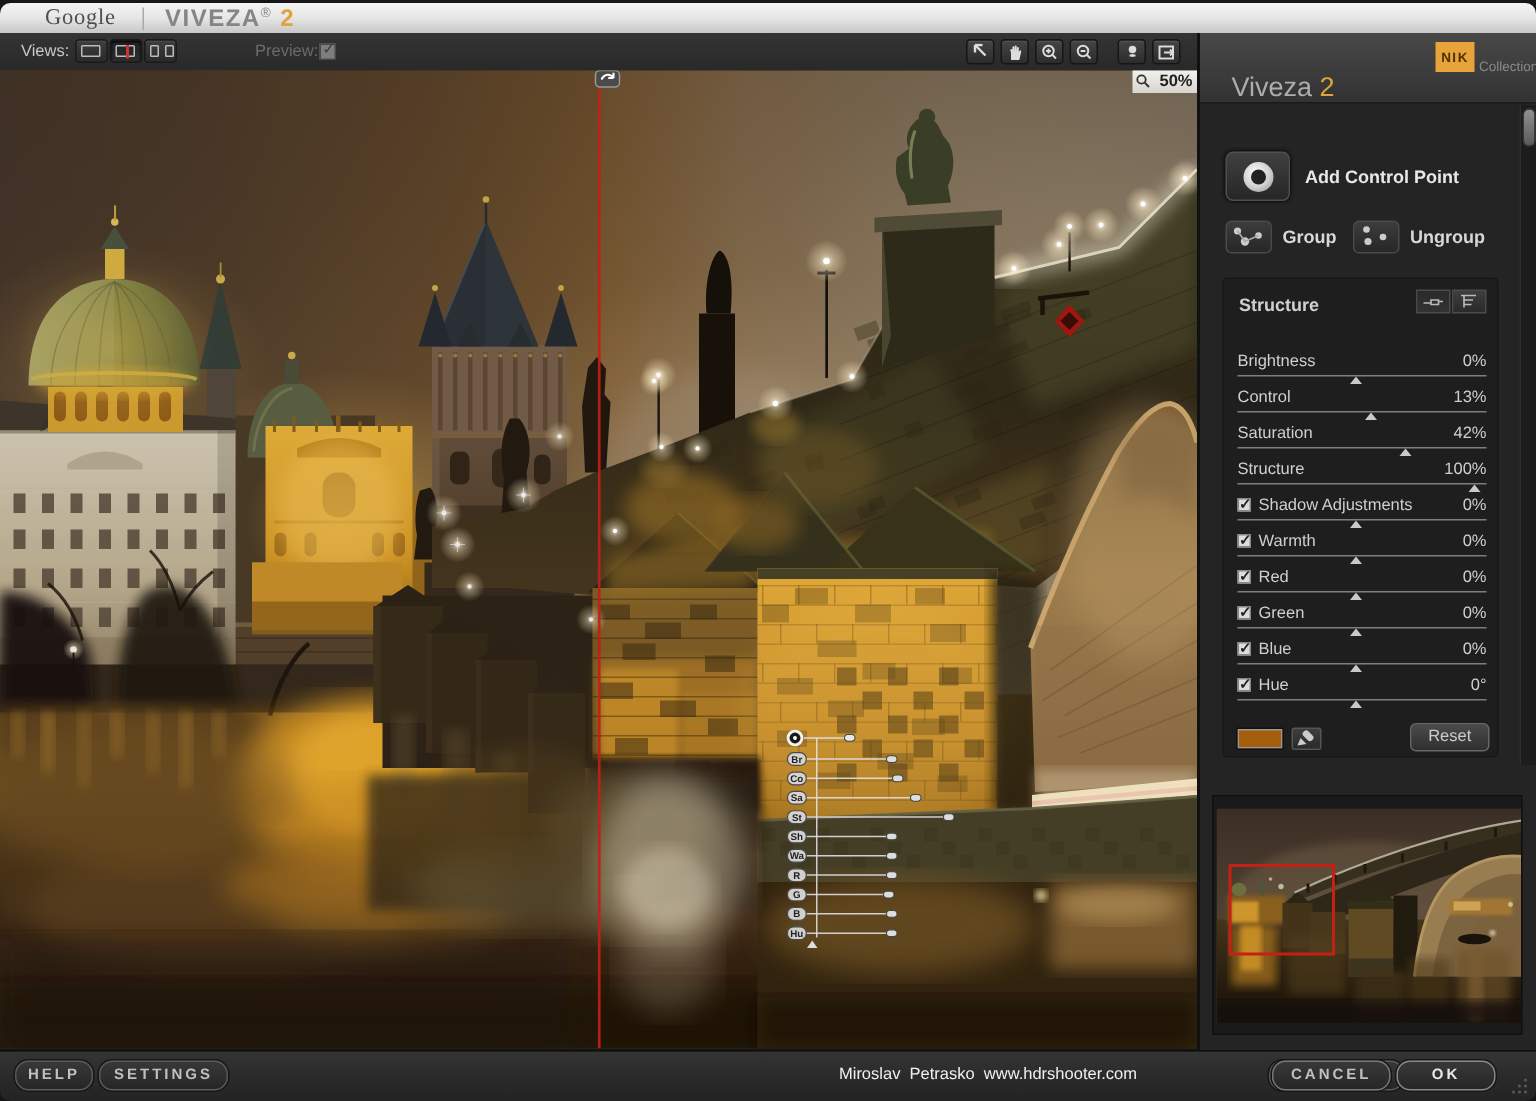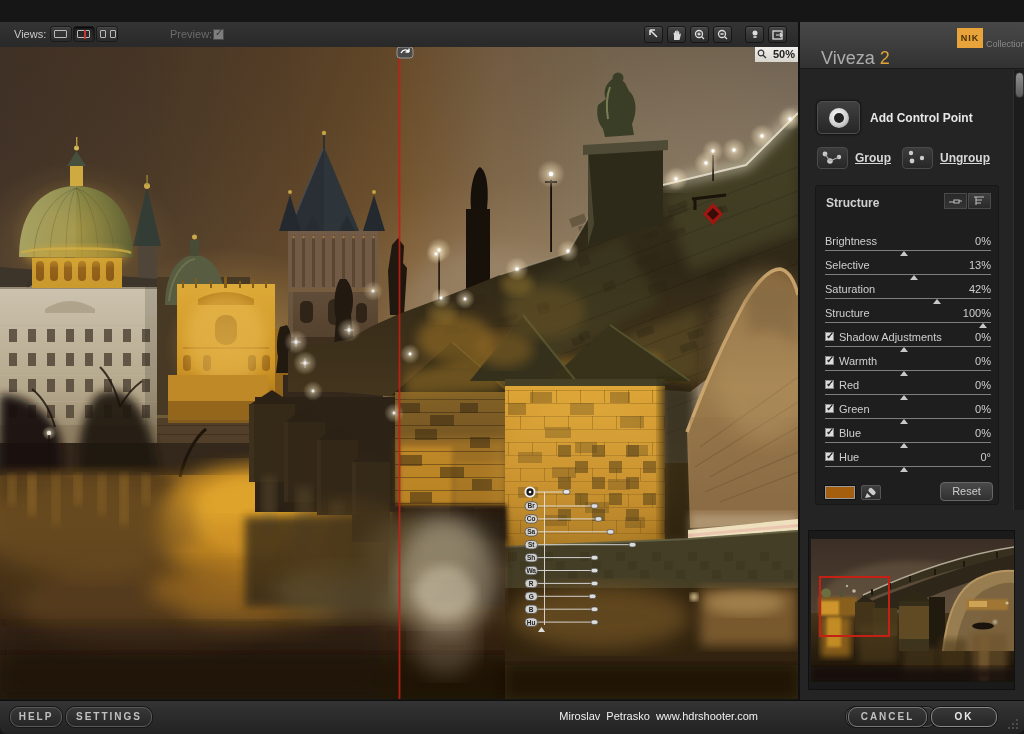--- a/index.html
+++ b/index.html
@@ -47,21 +47,21 @@
   background:linear-gradient(#909090,#5a5a5a);border:1px solid #333;}
 
 #acp{position:absolute;left:17px;top:31px;width:43px;height:33px;border-radius:5px;
   background:linear-gradient(#404040,#262626);border:1px solid #4e4e4e;box-shadow:0 0 3px #000;}
 #acp .dot{position:absolute;left:11px;top:6px;width:20px;height:20px;border-radius:50%;
   background:radial-gradient(circle at 42% 38%,#ffffff,#cfcfcf 55%,#8a8a8a);}
 #acp .dot:after{content:"";position:absolute;left:5px;top:5px;width:10px;height:10px;border-radius:50%;background:#222;}
 #acptext{position:absolute;left:70px;top:41px;font-size:12px;font-weight:bold;color:#e8e8e8;}
 .gbtn{position:absolute;width:31px;height:22px;border-radius:4px;
   background:linear-gradient(#3c3c3c,#272727);border:1px solid #4a4a4a;}
-#grouplbl,#ungrouplbl{position:absolute;font-size:12px;font-weight:bold;color:#d8d8d8;text-decoration:underline;}
+#grouplbl,#ungrouplbl{position:absolute;font-size:12px;font-weight:bold;color:#d8d8d8;}
 
 #selpanel{position:absolute;left:15px;top:115px;width:184px;height:320px;background:#1e1e1e;
   border:1px solid #171717;border-radius:3px;}
 #seltitle{position:absolute;left:10px;top:10px;font-size:12px;font-weight:bold;color:#d0d0d0;}
 .selbtn{position:absolute;top:7px;width:23px;height:16px;background:linear-gradient(#3e3e3e,#2a2a2a);
   border:1px solid #4a4a4a;}
 .srow{position:absolute;left:9px;width:166px;height:24px;}
 .srow .nm{position:absolute;left:0;top:0;font-size:11px;color:#cfcfcf;}
 .srow .val{position:absolute;right:0;top:0;font-size:11px;color:#cfcfcf;}
 .srow .track{position:absolute;left:0;right:0;top:15px;height:1px;background:#7e7e7e;}
@@ -87,20 +87,25 @@
 .bbtn{position:absolute;top:6px;height:20px;border-radius:9px;background:linear-gradient(#383838,#262626);
   border:1px solid #5a5a5a;color:#c0c0c0;font-size:10px;font-weight:bold;letter-spacing:2px;
   text-align:center;box-shadow:0 0 0 1px #161616;}
 .bbtn span{display:block;margin-top:3px;}
 #credit{position:absolute;right:266px;top:9px;font-size:11px;color:#f0f0f0;}
 </style>
 </head>
 <body>
 <div id="app">
 
+  <div id="topbar">
+    <span id="glogo">Google</span>
+    <div id="tdiv"></div>
+    <span id="vtitle"><b>VIVEZA</b><sup style="font-size:9px">®</sup><span class="two"> 2</span></span>
+  </div>
 
   <div id="toolbar">
     <span class="lbl" style="left:14px;">Views:</span>
     <div class="vbtn" style="left:50px;">
         <div class="vico"></div>
       </div>
     <div class="vbtn active" style="left:73px;">
         <div class="vico">
           <div style="position:absolute;left:6px;top:-1px;width:2px;height:9px;background:#c33;"></div>
         </div>
@@ -854,21 +859,21 @@
               <path d="M5 3 L15 3 M7 3 L7 11 M7 6 L13 6 M7 9 L12 9" stroke="#bbb" stroke-width="1.1" fill="none"></path>
             </svg></div>
         <div id="sliders">
             <div class="srow" style="top:49px;">
               <span class="nm">Brightness</span>
               <span class="val">0%</span>
               <div class="track"></div>
               <div class="mk" style="left:75px;"></div>
             </div>
             <div class="srow" style="top:73px;">
-              <span class="nm">Selective</span>
+              <span class="nm">Control</span>
               <span class="val">13%</span>
               <div class="track"></div>
               <div class="mk" style="left:85px;"></div>
             </div>
             <div class="srow" style="top:97px;">
               <span class="nm">Saturation</span>
               <span class="val">42%</span>
               <div class="track"></div>
               <div class="mk" style="left:108px;"></div>
             </div>

